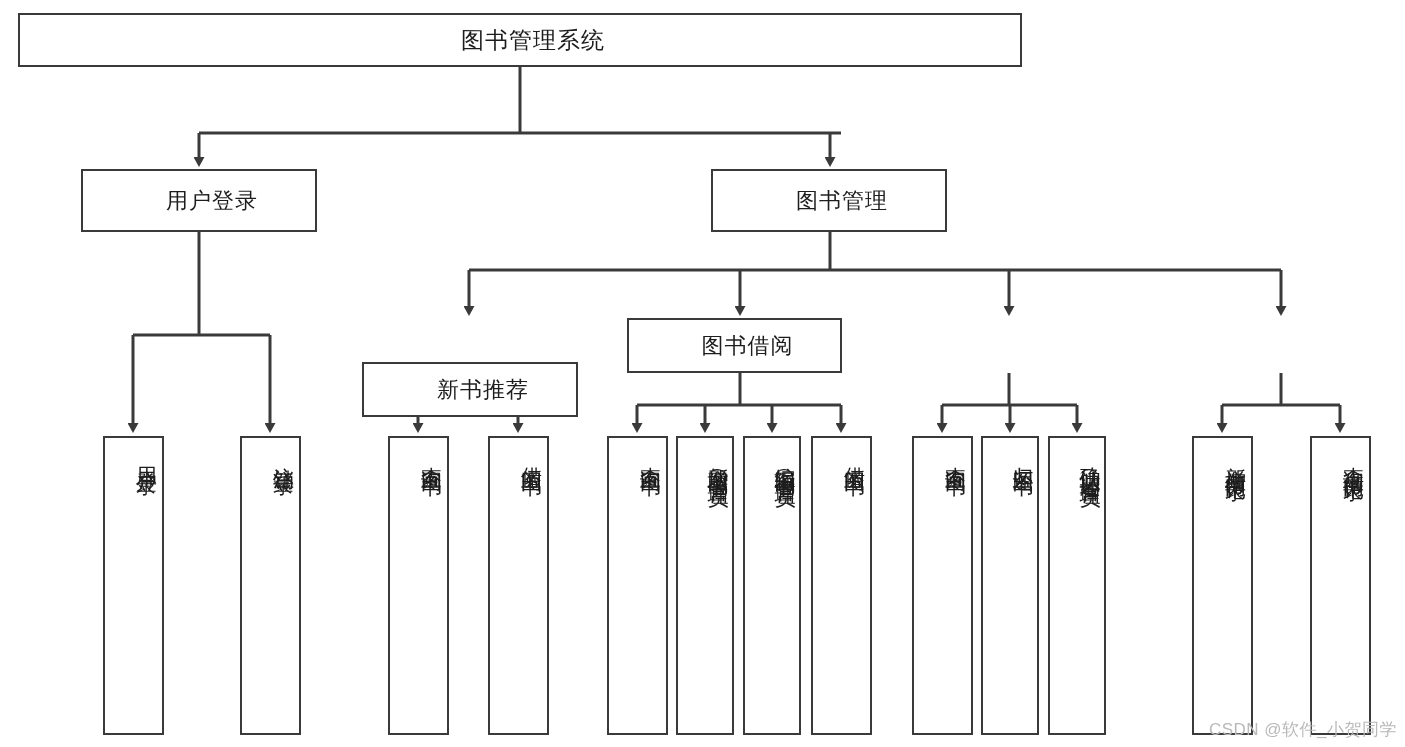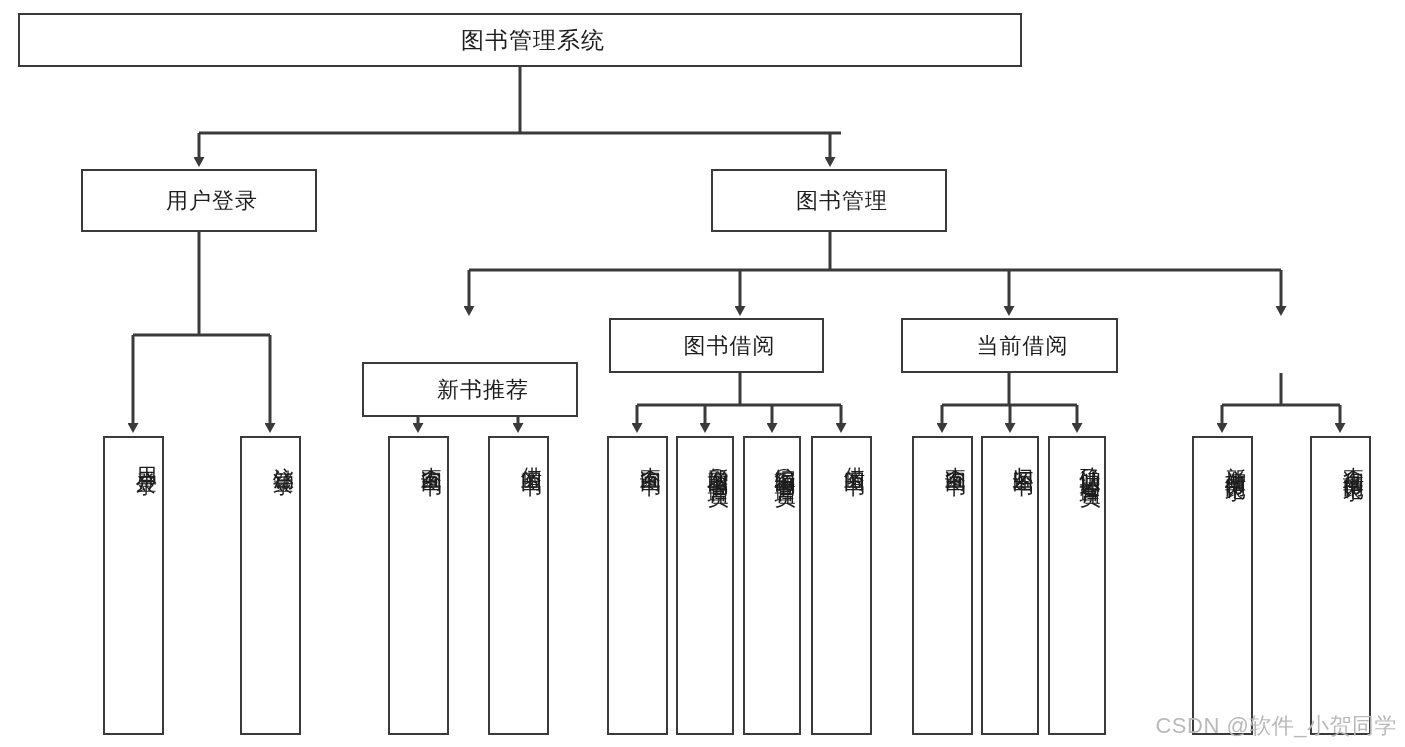--- a/index.html
+++ b/index.html
@@ -55,21 +55,21 @@
     text-orientation: upright;
     font-size: 21px;
     letter-spacing: 3px;
     line-height: 1.05;
     white-space: nowrap;
   }
   #watermark {
     position: absolute;
     right: 8px;
     bottom: 6px;
-    font-size: 22px;
+    font-size: 17px;
     color: #b9b9b9;
     letter-spacing: 0.5px;
     z-index: 3;
     white-space: nowrap;
   }
 </style>
 </head>
 <body>
 
 <div id="canvas">
@@ -131,25 +131,22 @@
   <div class="node" style="left:81px; top:169px; width:236px; height:63px;">
     <span class="lbl">用户登录</span>
   </div>
   <div class="node" style="left:711px; top:169px; width:236px; height:63px;text-align:center;">
     <span class="lbl">图书管理</span>
   </div>
 
   <div class="node" style="left:362px; top:318px; width:216px; height:55px;margin-top:44px;">
     <span class="lbl">新书推荐</span>
   </div>
-  <div class="node" style="left:609px; top:318px; width:215px; height:55px;">
+  <div class="node" style="left:627px; top:318px; width:215px; height:55px;">
     <span class="lbl">图书借阅</span>
-  </div>
-  <div class="node" style="left:901px; top:318px; width:217px; height:55px;">
-    <span class="lbl">当前借阅</span>
   </div>
 
   <div class="node vert" style="left:103px; top:436px; width:61px; height:299px;">
     <span class="lbl">用户登录</span>
   </div>
   <div class="node vert" style="left:240px; top:436px; width:61px; height:299px;">
     <span class="lbl">注销登录</span>
   </div>
 
   <div class="node vert" style="left:388px; top:436px; width:61px; height:299px;">

